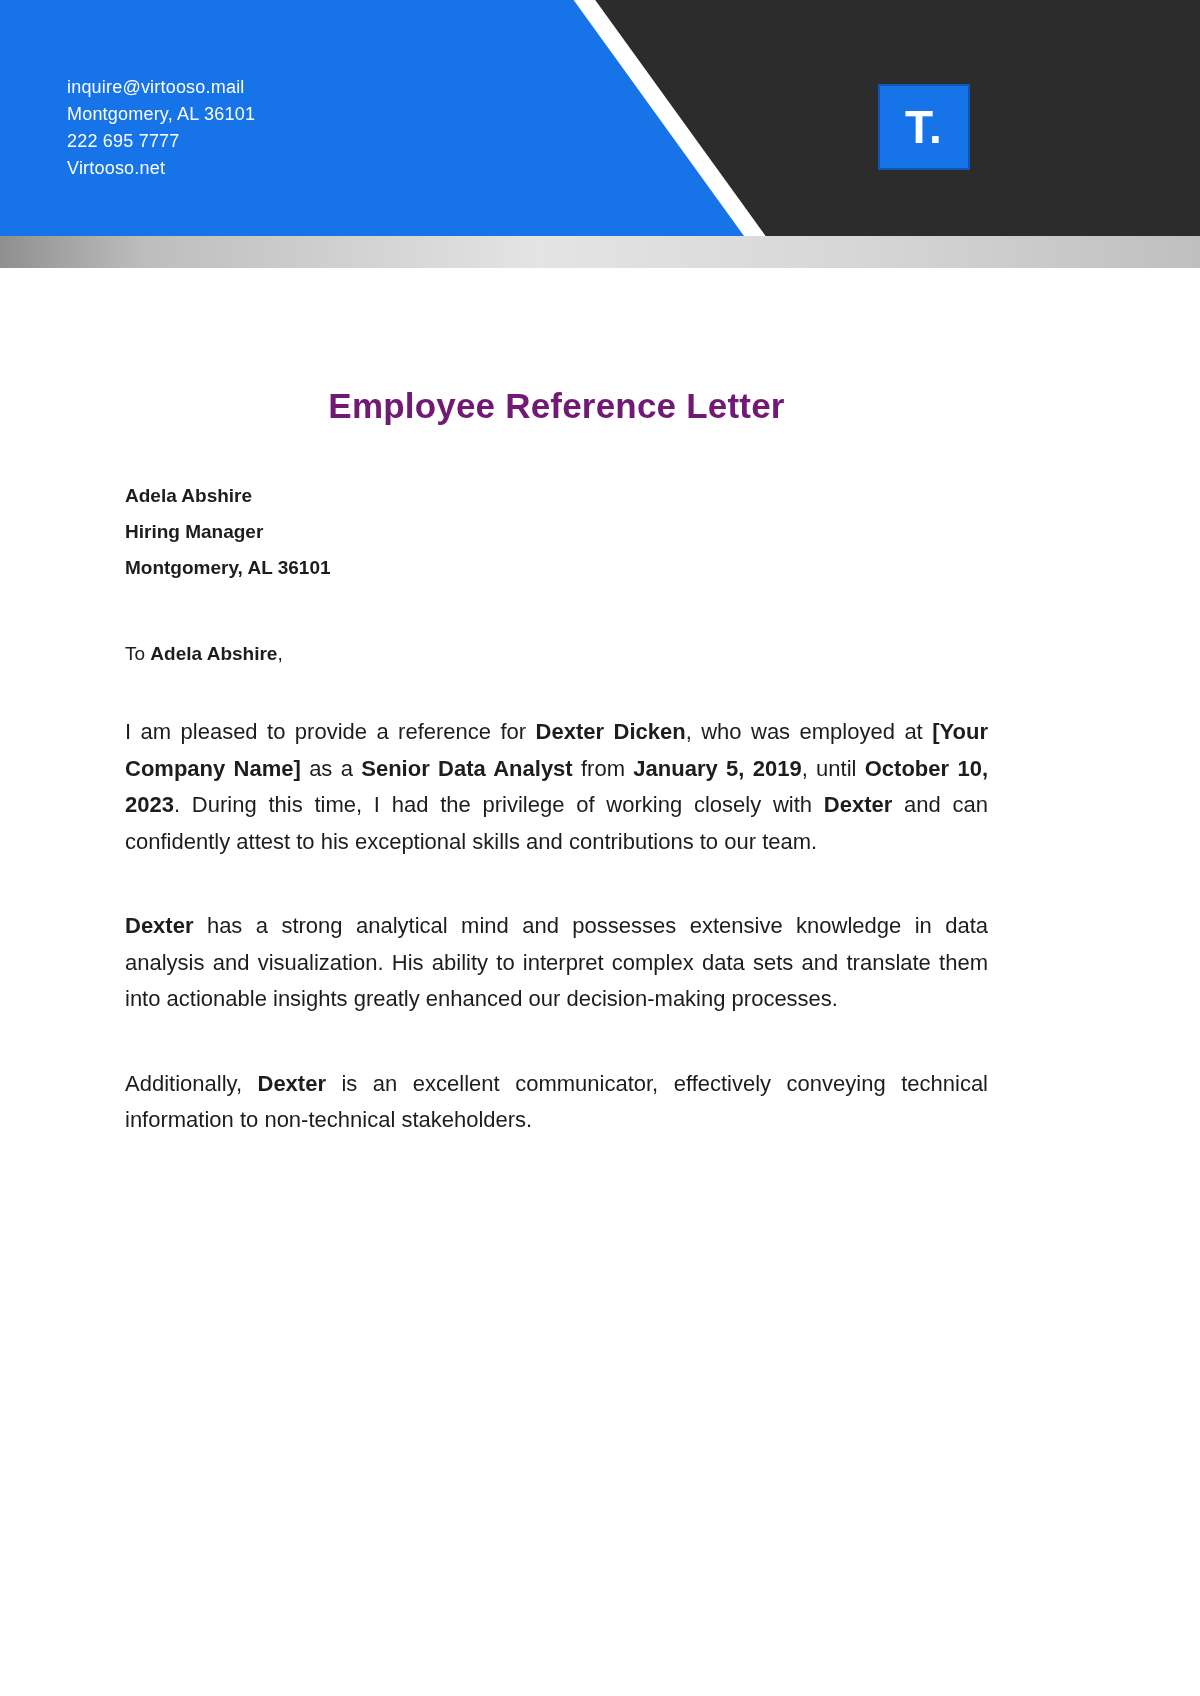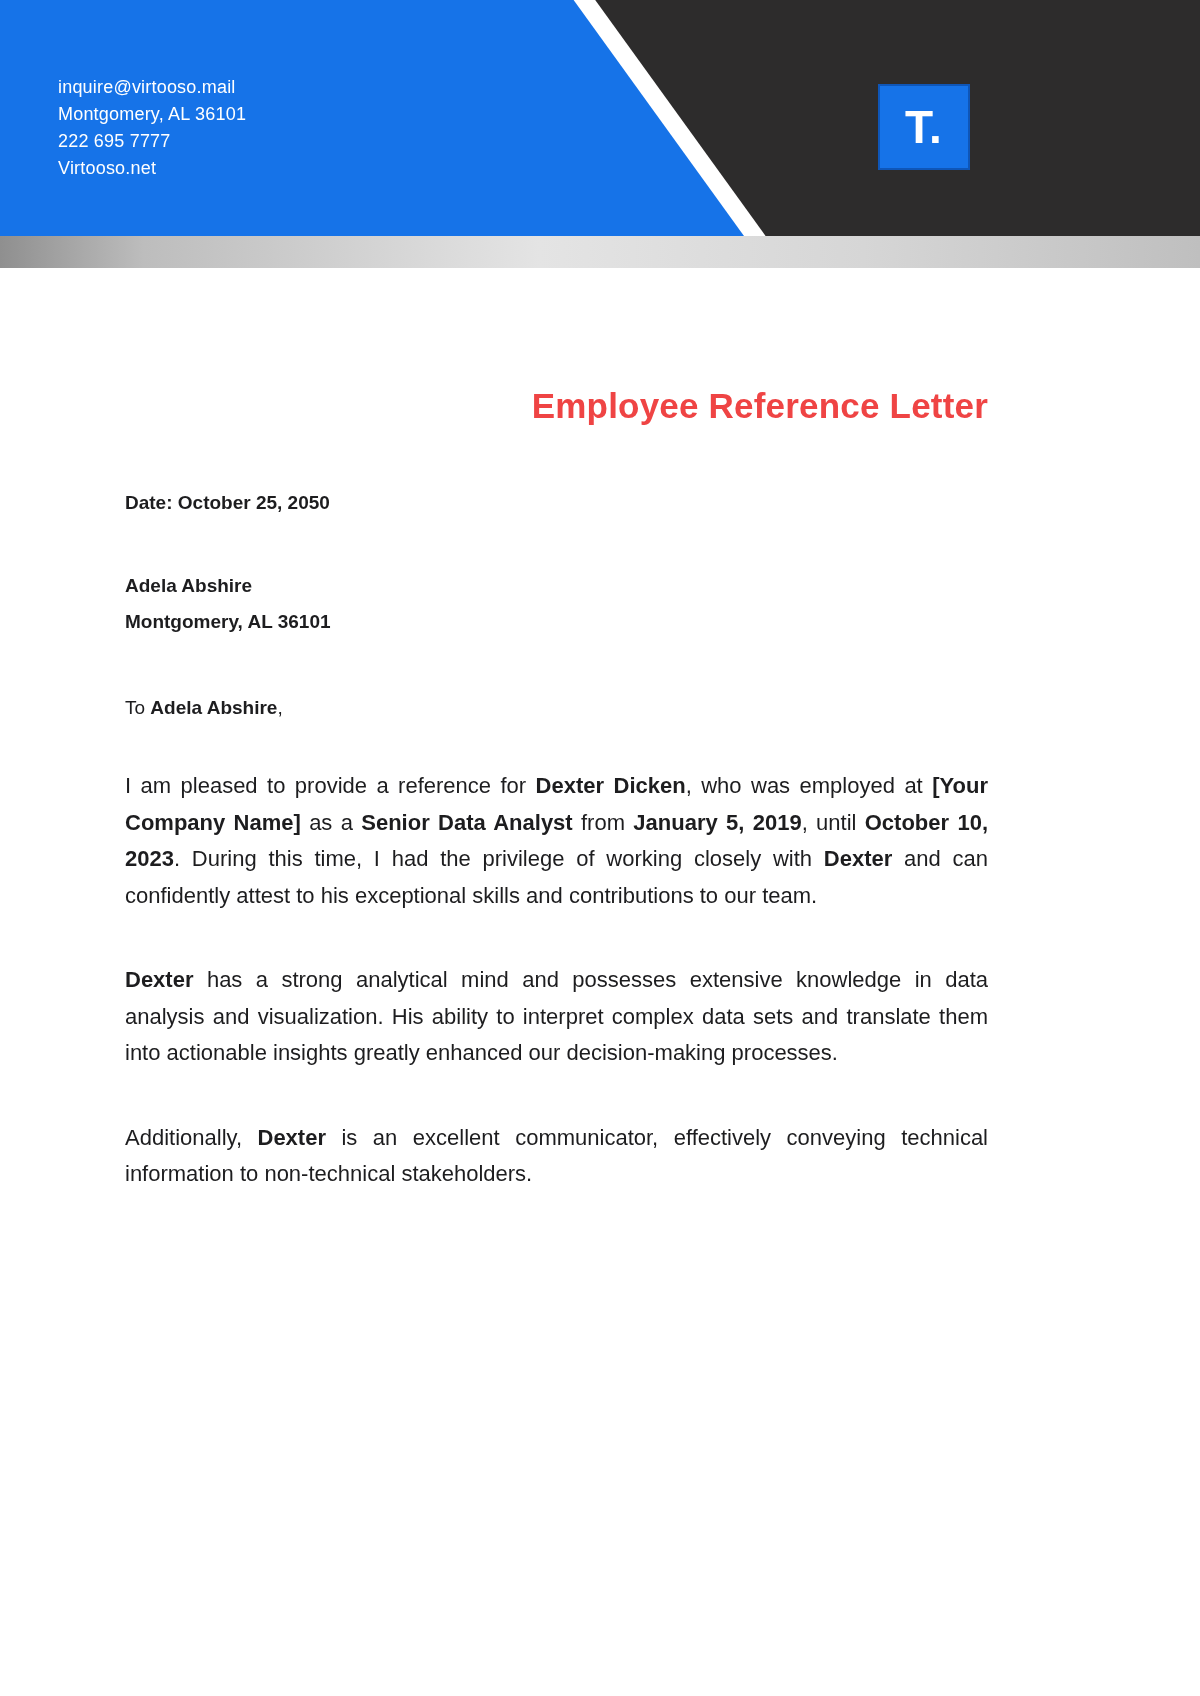--- a/index.html
+++ b/index.html
@@ -26,21 +26,21 @@
     background: #ffffff;
     clip-path: polygon(0 0, 49.6% 0, 63.8% 100%, 0 100%);
   }
   .diag-blue {
     position: absolute; inset: 0;
     background: #1673e8;
     clip-path: polygon(0 0, 47.8% 0, 62% 100%, 0 100%);
   }
   .contact {
     position: absolute;
-    left: 58px;
+    left: 67px;
     top: 74px;
     z-index: 3;
     color: #ffffff;
     font-size: 18px;
     line-height: 27px;
     font-weight: 400;
     letter-spacing: 0.2px;
   }
   .logo {
     position: absolute;
@@ -65,26 +65,26 @@
     height: 32px;
     background: linear-gradient(90deg, #8f8f8f 0%, #bdbdbd 12%, #e4e4e4 45%, #d6d6d6 72%, #bfbfbf 100%);
   }
 
   
   .letter-body {
     padding: 118px 212px 80px 125px;
     color: #1d1d1f;
   }
   .title {
-    text-align: right;
+    text-align: center;
     font-size: 35px;
     font-weight: 800;
-    color: #ef4444;
+    color: #701a75;
     letter-spacing: 0.2px;
-    margin-bottom: 66px;
+    margin-bottom: 52px;
   }
   .date {
     font-size: 19px;
     font-weight: 700;
     margin-bottom: 54px;
   }
   .recipient { margin-bottom: 50px; }
   .recipient div {
     font-size: 19px;
     font-weight: 700;
@@ -123,24 +123,24 @@
     <div class="logo">
       <span>T.</span>
     </div>
   </header>
 
   <div class="metal-strip"></div>
 
   <main class="letter-body">
     <h1 class="title">Employee Reference Letter</h1>
 
-    <p class="date">Date: October 25, 2050</p>
 
     <div class="recipient">
       <div>Adela Abshire</div>
+      <div>Hiring Manager</div>
       <div>Montgomery, AL 36101</div>
     </div>
 
     <p class="salutation"><span>To </span><span class="b">Adela Abshire</span><span>,</span></p>
 
     <p class="para"><span>I am pleased to provide a reference for </span><span class="b">Dexter Dicken</span><span>, who was employed at </span><span class="b">[Your Company Name]</span><span> as a </span><span class="b">Senior Data Analyst</span><span> from </span><span class="b">January 5, 2019</span><span>, until </span><span class="b">October 10, 2023</span><span>. During this time, I had the privilege of working closely with </span><span class="b">Dexter</span><span> and can confidently attest to his exceptional skills and contributions to our team.</span></p>
     <p class="para"><span class="b">Dexter</span><span> has a strong analytical mind and possesses extensive knowledge in data analysis and visualization. His ability to interpret complex data sets and translate them into actionable insights greatly enhanced our decision-making processes.</span></p>
     <p class="para"><span>Additionally, </span><span class="b">Dexter</span><span> is an excellent communicator, effectively conveying technical information to non-technical stakeholders.</span></p>
   </main>
 

